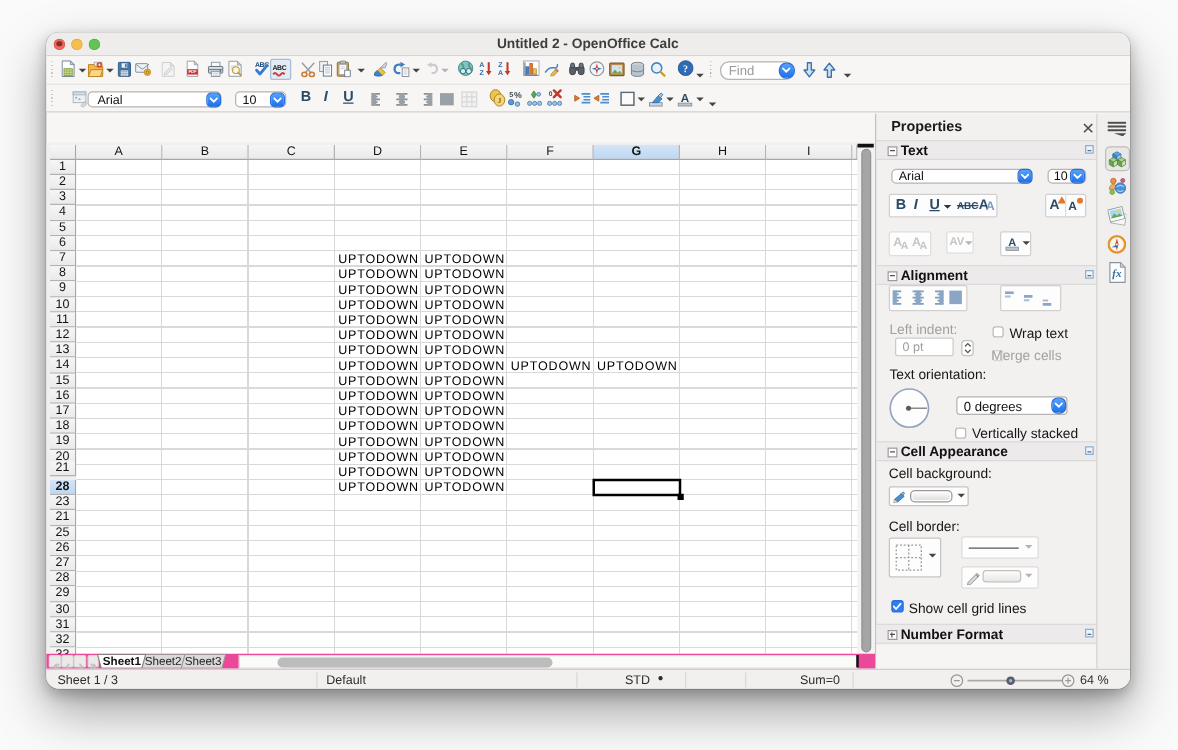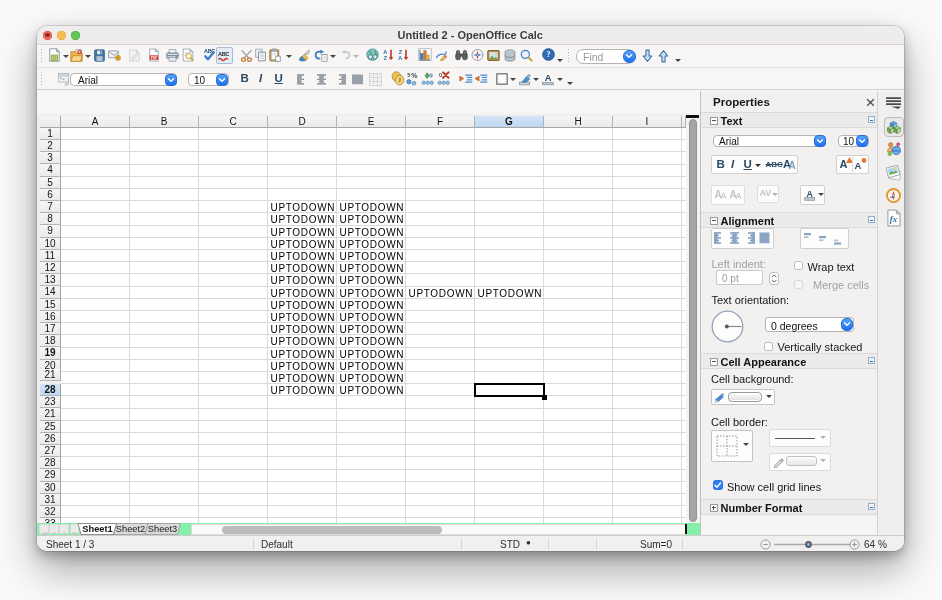--- a/index.html
+++ b/index.html
@@ -39,21 +39,21 @@
     repeating-linear-gradient(to right, transparent 0 68px, #d9d9d9 68px 69px),
     repeating-linear-gradient(to bottom, transparent 0 11.2px, #d9d9d9 11.2px 12.2px);
 }
 .cell { position:absolute; height:12.2px; width:69px; font-size:10px; line-height:13px; color:#000; padding-left:2.5px; white-space:nowrap; letter-spacing:0.68px; }
 #selrect { position:absolute; border:2px solid #000; background:transparent; }
 #selhandle { position:absolute; width:4.5px; height:4.5px; background:#000; }
 #vscroll { position:absolute; left:649px; top:0; width:14px; height:409.5px; background:#f4f3f2; }
 #vthumb { position:absolute; left:2.5px; top:5px; width:8px; height:403px; background:#a5a5a5; border-radius:4px; border:1px solid #939393; }
 #vsplit { position:absolute; left:0px; top:1px; width:12.5px; height:3px; background:#111; }
 
-#tabsrow { position:absolute; left:0; top:497px; width:663px; height:12px; background:#86efac; }
+#tabsrow { position:absolute; left:0; top:497px; width:663px; height:12px; background:#ec4899; }
 .navbtn { position:absolute; top:1px; width:9.8px; height:10px; background:#ebeae9; border:0.5px solid #dcdbda; border-radius:1.5px; }
 #hscroll { position:absolute; left:154px; top:0.5px; width:495px; height:11px; background:#fbfbfa; border:0.5px solid #dddddd; }
 #hthumb { position:absolute; left:30px; top:1.5px; width:220px; height:7.5px; background:#bcbcbc; border-radius:4px; }
 #hsplit { position:absolute; left:647.5px; top:1px; width:2.5px; height:10px; background:#111; }
 
 #statusbar { position:absolute; left:0; top:509px; width:100%; height:15.5px; background:#f1f0ef; border-top:1px solid #cfcecd; font-size:10px; color:#2d2d2d; }
 .sbtext { position:absolute; top:3px; }
 .sbsep { position:absolute; top:2px; width:1px; height:12px; background:#d8d7d6; }
 
 #sidebar { position:absolute; left:663px; top:65px; width:203.5px; height:444px; background:#f2f1f0; border-left:1px solid #c3c1c0; }
@@ -384,21 +384,21 @@
       <div class="rhead" style="top:111.9px;">9</div>
       <div class="rhead" style="top:124.1px;">10</div>
       <div class="rhead" style="top:136.3px;">11</div>
       <div class="rhead" style="top:148.5px;">12</div>
       <div class="rhead" style="top:160.7px;">13</div>
       <div class="rhead" style="top:172.9px;">14</div>
       <div class="rhead" style="top:185.1px;">15</div>
       <div class="rhead" style="top:197.3px;">16</div>
       <div class="rhead" style="top:209.5px;">17</div>
       <div class="rhead" style="top:221.7px;">18</div>
-      <div class="rhead" style="top:233.9px;font-weight:bold;">19</div>
+      <div class="rhead" style="top:233.9px;">19</div>
       <div class="rhead" style="top:246.1px;">20</div>
       <div class="rhead" style="top:255px;">21</div>
       <div class="rhead sel" style="top:270.5px;">28</div>
       <div class="rhead" style="top:282.7px;">23</div>
       <div class="rhead" style="top:294.9px;">21</div>
       <div class="rhead" style="top:307.1px;">25</div>
       <div class="rhead" style="top:319.3px;">26</div>
       <div class="rhead" style="top:331.5px;">27</div>
       <div class="rhead" style="top:343.7px;">28</div>
       <div class="rhead" style="top:355.9px;">29</div>
@@ -580,21 +580,21 @@
       <div class="cb" style="left:92.8px; top:170px;"></div>
       <div class="lbl" style="left:106.5px; top:169.5px;">Wrap text</div>
       <div class="combo" style="left:15px; top:179px; width:47px; height:15px; border-radius:2px; border-color:#cdcbca;"></div>
       <div class="abs" style="left:21px; top:182px; font-size:10px; color:#9c9b9a;">0 pt</div>
       <div class="combo" style="left:68px; top:181px; width:9.5px; height:12.5px; border-radius:3px; border-color:#c2c0bf;"></div>
       <svg class="icon" style="left:69.5px; top:182.5px;" width="6.5" height="9" viewBox="0 0 7 10">
           <path d="M1 3.5L3.5 1 6 3.5" fill="none" stroke="#555" stroke-width="1.1"></path>
           <path d="M1 6.5L3.5 9 6 6.5" fill="none" stroke="#555" stroke-width="1.1"></path>
         </svg>
       <div class="cb dis" style="left:92.8px; top:188.5px;"></div>
-      <div class="lbl dis" style="left:112px; top:188px;">Merge cells</div>
+      <div class="lbl dis" style="left:92px; top:188px;">Merge cells</div>
       <div class="lbl" style="left:10.5px; top:203px;">Text orientation:</div>
       <svg class="icon" style="left:9.5px; top:218.5px;" width="33" height="33" viewBox="0 0 33 33">
           <circle cx="16.5" cy="16.5" r="15.3" fill="#fdfdfd" stroke="#94a3bd" stroke-width="1.3"></circle>
           <path d="M16 16.5h14.5" stroke="#8a8a8a" stroke-width="1.2"></path>
           <circle cx="15.8" cy="16.5" r="2" fill="#5a5a5a"></circle>
         </svg>
       <div class="combo" style="left:64px; top:225.5px; width:89px; height:15.5px; border-radius:3px;"></div>
       <div class="abs" style="left:70px; top:228.5px; font-size:10.5px; color:#111;">0 degrees</div>
       <div class="ddbtn" style="left:139.5px; top:227px; width:12.5px; height:12.5px; border-radius:5px;">
           <svg width="7" height="5" viewBox="0 0 8 5">

